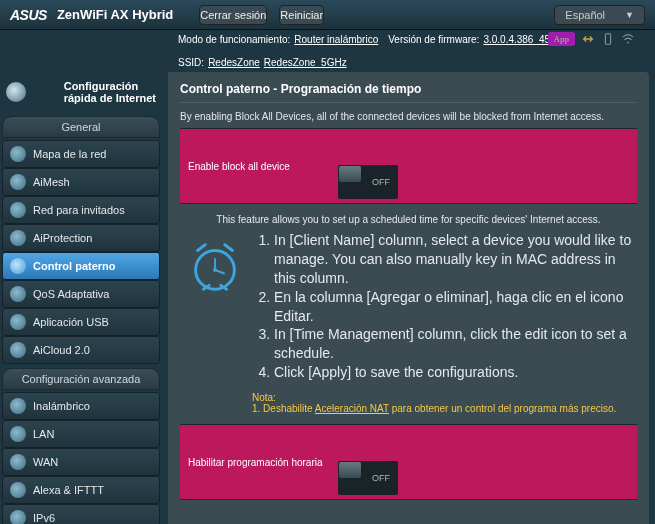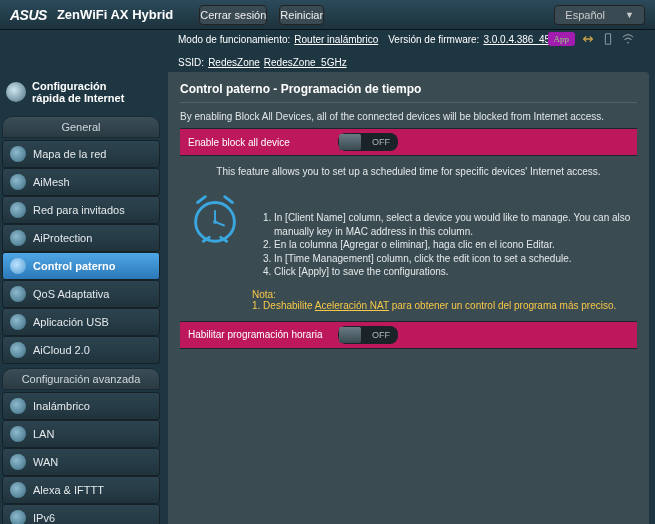--- a/index.html
+++ b/index.html
@@ -106,20 +106,21 @@
     display: flex; align-items: center; justify-content: center;
     font-size: 9px; color: #fff;
   }
   .navitem.active .navicon {
     background: radial-gradient(circle at 40% 40%, #bfe3ff, #4a9ad0);
   }
   .quickcfg {
     display: flex; align-items: center; gap: 6px;
     color: #fff; font-weight: bold; font-size: 11px;
     padding: 4px 4px 8px 4px;
+    justify-content: space-between;
   }
   .quickcfg .qicon {
     width: 20px; height: 20px;
     border-radius: 50%;
     background: radial-gradient(circle at 40% 40%, #cfe6f0, #4a6e80);
   }
   .content {
     flex: 1;
     padding: 0 6px 6px 6px;
     display: flex; flex-direction: column;
@@ -162,27 +163,28 @@
     display: flex; align-items: center;
     background: #be185d;
     border-top: 1px solid #1b272c;
     border-bottom: 1px solid #1b272c;
     padding: 4px 8px;
     font-size: 10px;
     color: #fff;
   }
   .ctrlrow .label { flex: 0 0 150px; }
   .toggle {
-    width: 60px; height: 18px;
+    width: 60px; height: 34px;
     background: #1a2428;
-    border-radius: 8px;
+    border-radius: 2px;
     display: flex; align-items: center;
     position: relative;
     font-size: 9px;
     color: #b0b8bc;
+    margin-top: 32px;
   }
   .toggle .knob {
     width: 22px; height: 16px;
     background: linear-gradient(#6a7a82,#3a4a52);
     border-radius: 2px;
     position: absolute; left: 1px; top: 1px;
   }
   .toggle .txt { position: absolute; right: 8px; }
   .featuretext {
     text-align: center; font-size: 10px; color: #e4e9eb;
@@ -193,24 +195,23 @@
     padding: 0 4px;
   }
   .clockicon {
     width: 62px; height: 62px;
     flex: 0 0 62px;
     margin-top: 4px;
   }
   .instr ol {
     list-style: decimal;
     padding-left: 18px;
-    font-size: 10px;
+    font-size: 14px;
     color: #e4e9eb;
     line-height: 1.35;
-    margin-top: 28px;
   }
   .note {
     font-size: 10px;
     color: #f7c948;
     margin: 10px 0 0 72px;
   }
   .note a { color: #f7c948; text-decoration: underline; }
 </style>
 </head>
 <body>

